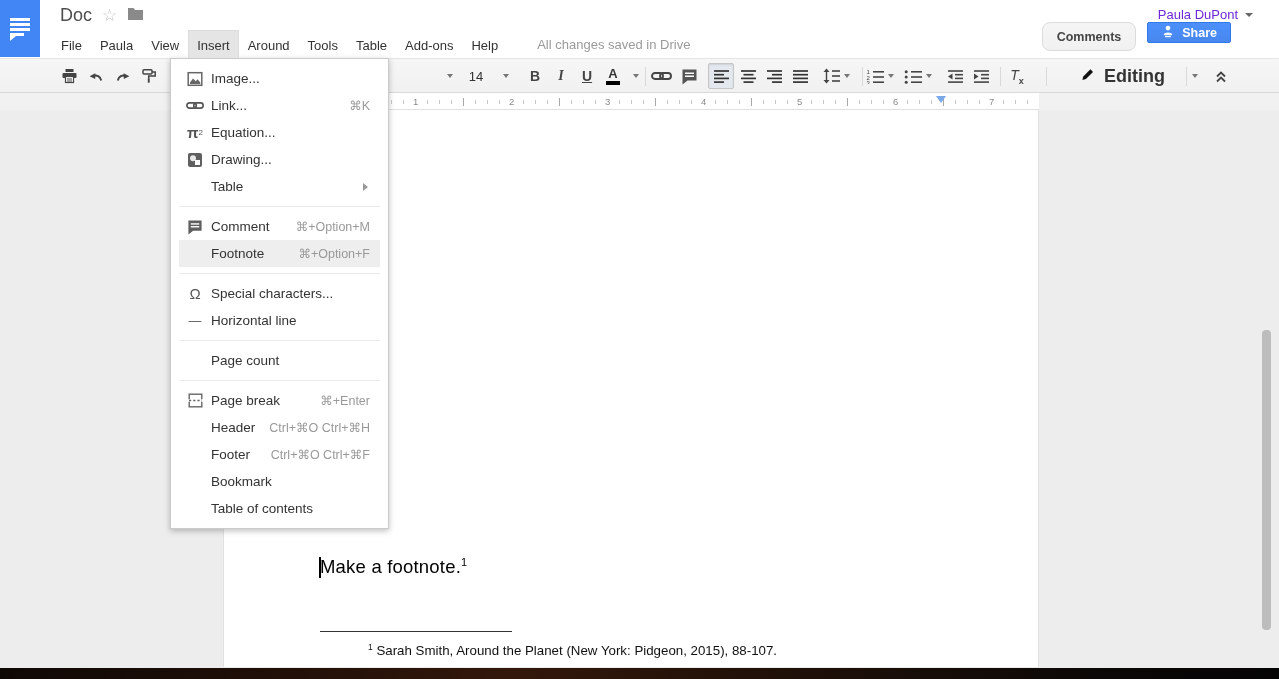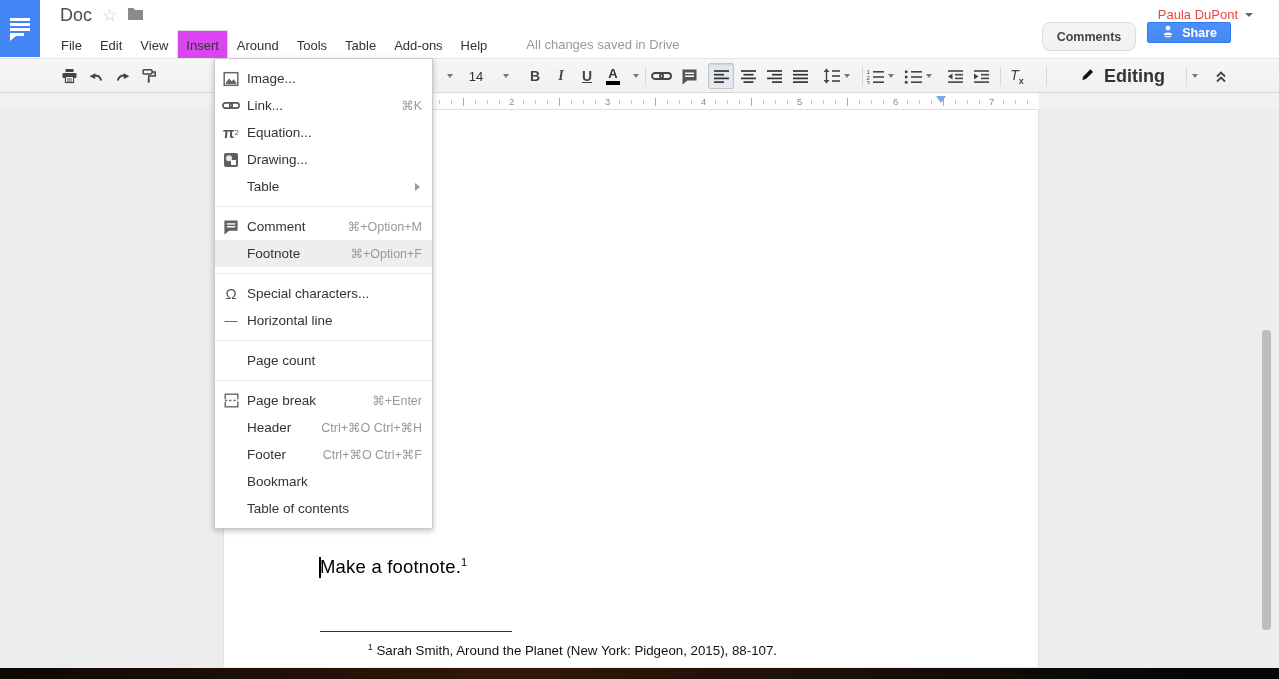--- a/index.html
+++ b/index.html
@@ -10,23 +10,23 @@
   .header { position: absolute; left: 0; top: 0; width: 1279px; height: 58px; background: #fff; }
   .logo { position: absolute; left: 0; top: 0; width: 40px; height: 57px; background: #4285f4; }
   .logo .bar { position: absolute; left: 10px; width: 20px; height: 3px; background: #fff; }
   .logo .tail { position: absolute; left: 10px; top: 34px; width: 0; height: 0;
     border-top: 5px solid #fff; border-right: 6px solid transparent; }
   .title-row { position: absolute; left: 60px; top: 5px; display: flex; align-items: center; gap: 10px; }
   .doc-title { font-size: 18px; color: #4d4d4d; }
   .star-glyph { font-size: 17px; color: #c7c7c7; line-height: 1; }
   .menubar { position: absolute; left: 52px; top: 30px; height: 28px; display: flex; align-items: stretch; font-size: 13px; color: #333; }
   .menu-entry { padding: 7px 8px 6px; cursor: default; border: 1px solid transparent; }
-  .menu-entry.active { background: #d946ef; border: 1px solid #dcdcdc; border-bottom: none; position: relative; z-index: 40; padding-bottom: 8px; }
+  .menu-entry.active { background: #e5e5e5; border: 1px solid #dcdcdc; border-bottom: none; position: relative; z-index: 40; padding-bottom: 8px; }
   .saved-status { padding: 7px 8px 6px 30px; color: #9a9a9a; }
-  .account { position: absolute; right: 26px; top: 7px; display: flex; align-items: center; gap: 7px; font-size: 13px; color: #ef4444; }
+  .account { position: absolute; right: 26px; top: 7px; display: flex; align-items: center; gap: 7px; font-size: 13px; color: #6d28d9; }
   .caret-down { width: 0; height: 0; border-left: 4px solid transparent; border-right: 4px solid transparent; border-top: 4px solid #666; }
   .header-buttons { position: absolute; right: 48px; top: 22px; display: flex; gap: 11px; }
   .btn-comments { height: 29px; padding: 0 14px; background: linear-gradient(#f5f5f5,#f1f1f1); border: 1px solid #dcdcdc; border-radius: 8px; font-size: 12.5px; font-weight: bold; color: #444; display: flex; align-items: center; }
   .btn-share { height: 21px; padding: 0 13px; background: linear-gradient(#4d90fe,#4787ed); border: 1px solid #3079ed; border-radius: 2px; font-size: 12.5px; font-weight: bold; color: #fff; display: flex; align-items: center; gap: 7px; }
 
   
   .toolbar { position: absolute; left: 0; top: 58px; width: 1279px; height: 35px; background: linear-gradient(#f6f6f6,#f1f1f1); border-top: 1px solid #e5e5e5; border-bottom: 1px solid #d9d9d9; z-index: 10; }
   .tbtn { position: absolute; top: 4px; height: 26px; min-width: 26px; display: flex; align-items: center; justify-content: center; border-radius: 2px; color: #444; }
   .tbtn.pressed { background: #e4e9ef; border: 1px solid #c6c6c6; box-shadow: inset 0 1px 2px rgba(0,0,0,.1); }
   .tsep { position: absolute; top: 8px; width: 1px; height: 19px; background: #d9d9d9; }
@@ -61,21 +61,21 @@
   .footnote-divider { position: absolute; left: 96px; top: 521px; width: 192px; border-top: 1.4px solid #333; }
   .footnote-line { position: absolute; left: 96px; top: 532px; width: 620px; text-indent: 48px; font-size: 13.3px; color: #111; }
   .footnote-line sup { font-size: 8.5px; vertical-align: 5px; }
   .scrollbar-thumb { position: absolute; left: 1262px; top: 220px; width: 9px; height: 300px; background: #bdbdbd; border-radius: 4px; }
 
   
   .bottom-strip { position: absolute; left: 0; top: 668px; width: 1279px; height: 11px;
     background: linear-gradient(90deg, #0e0805 0%, #1d0e07 18%, #33170b 40%, #241208 55%, #170d08 72%, #0a0706 88%, #050404 100%); }
 
   
-  .insert-menu { position: absolute; left: 170px; top: 58px; width: 219px; background: #fff; border: 1px solid #cbcbcb; box-shadow: 0 2px 6px rgba(0,0,0,.25); z-index: 30; padding: 6px 0; margin-left: 44px; }
+  .insert-menu { position: absolute; left: 170px; top: 58px; width: 219px; background: #fff; border: 1px solid #cbcbcb; box-shadow: 0 2px 6px rgba(0,0,0,.25); z-index: 30; padding: 6px 8px; }
   .mi { position: relative; height: 27px; display: flex; align-items: center; padding: 0 10px 0 32px; font-size: 13.5px; color: #333; cursor: default; }
   .mi.hover { background: #eeeeee; }
   .mi-icon { position: absolute; left: 7px; top: 50%; transform: translateY(-50%); width: 18px; height: 18px; display: flex; align-items: center; justify-content: center; color: #555; }
   .mi-label { flex: 1; white-space: nowrap; }
   .mi-shortcut { color: #999; font-size: 12.5px; white-space: nowrap; }
   .mi-subarrow { width: 0; height: 0; border-top: 4px solid transparent; border-bottom: 4px solid transparent; border-left: 5px solid #999; margin-right: 2px; }
   .menu-sep { height: 1px; background: #ebebeb; margin: 6px 0; }
   .icon-glyph { font-size: 13px; color: #555; line-height: 1; }
   .icon-glyph.sup2 { font-size: 8px; vertical-align: 4px; }
 </style>
@@ -98,21 +98,21 @@
       <span class="star-glyph">☆</span>
       <span>
         <svg width="17" height="14" viewBox="0 0 17 14">
             <path d="M1 2 h5.5 l1.6 2 H16 v10 H1 z" transform="translate(0,-1)" fill="#8a8a8a"></path>
           </svg>
       </span>
     </div>
 
     <div class="menubar">
       <span class="menu-entry">File</span>
-      <span class="menu-entry">Edit</span>
+      <span class="menu-entry">Paula</span>
       <span class="menu-entry">View</span>
       <span class="menu-entry active">Insert</span>
       <span class="menu-entry">Around</span>
       <span class="menu-entry">Tools</span>
       <span class="menu-entry">Table</span>
       <span class="menu-entry">Add-ons</span>
       <span class="menu-entry">Help</span>
       <span class="saved-status">All changes saved in Drive</span>
     </div>
 

